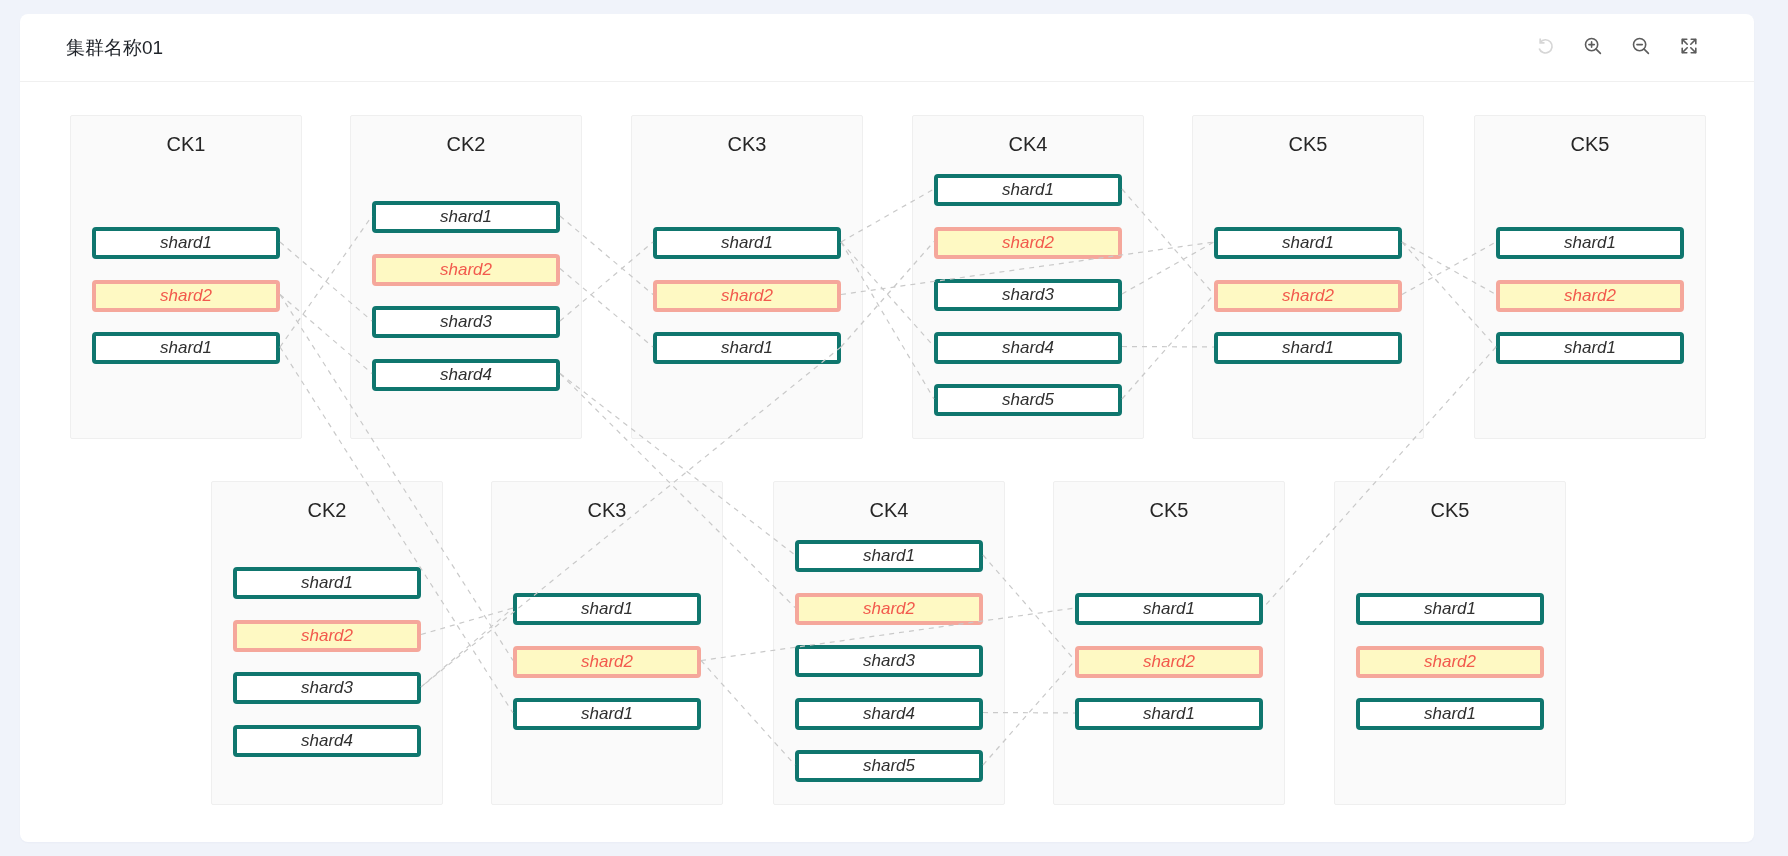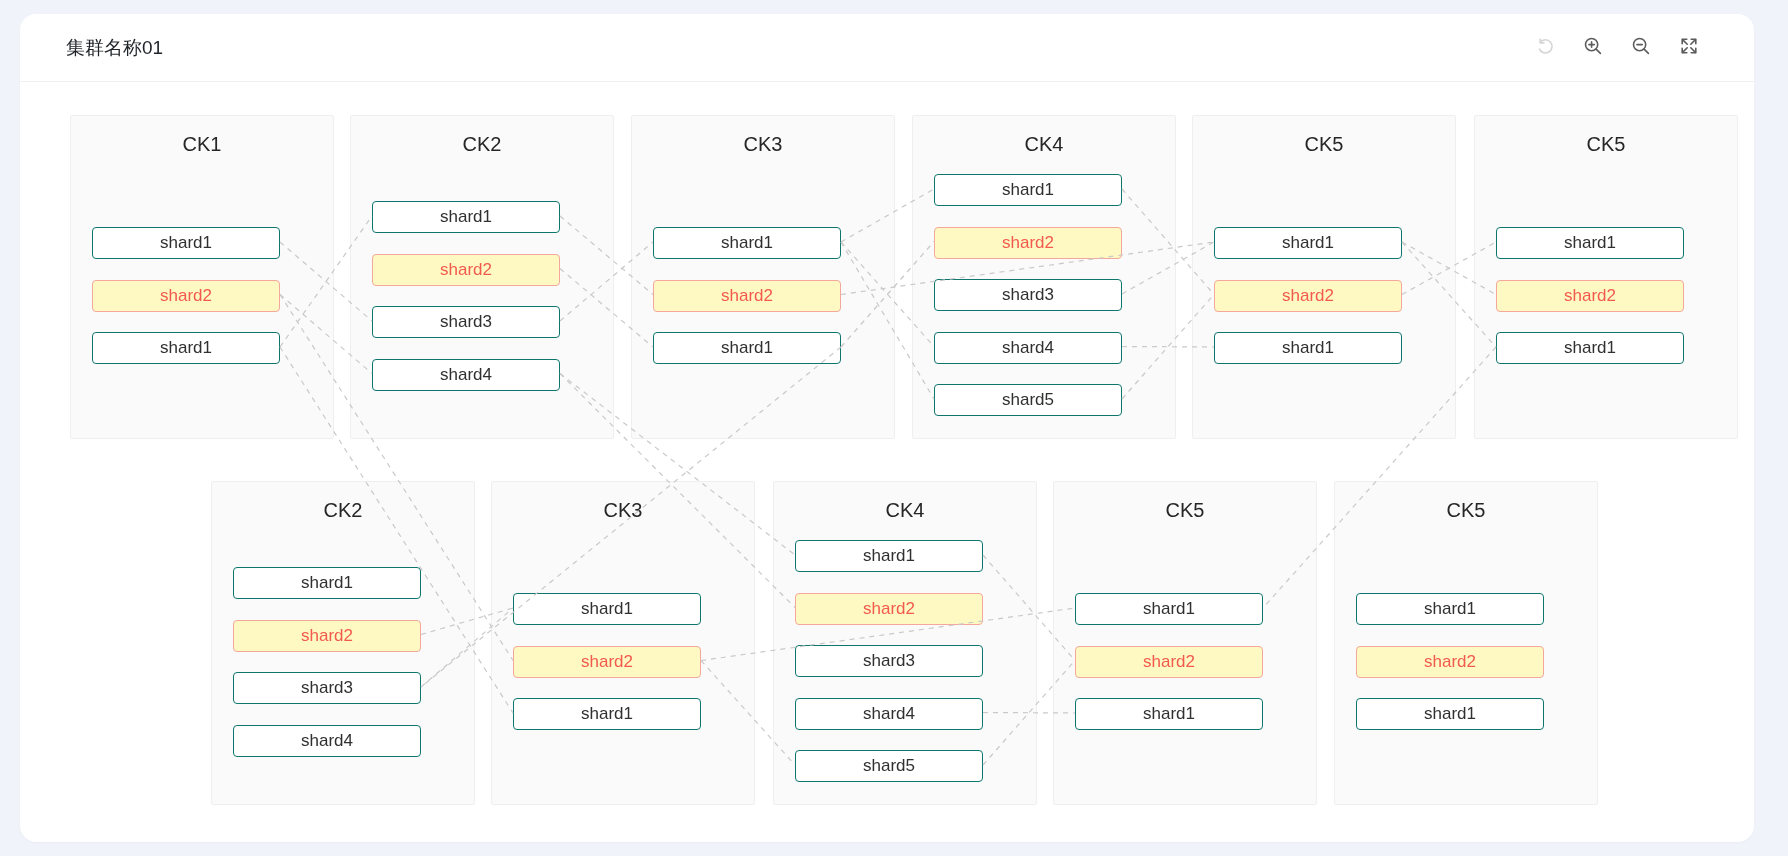--- a/index.html
+++ b/index.html
@@ -5,50 +5,50 @@
   html,body{margin:0;padding:0;}
   body{
     width:1788px;height:856px;overflow:hidden;
     background:#f0f3fa;
     font-family:"Liberation Sans","DejaVu Sans",sans-serif;
     -webkit-font-smoothing:antialiased;
   }
   .page{box-sizing:border-box;width:1788px;height:856px;padding:14px 34px 14px 20px;}
   .panel{
     position:relative;width:1734px;height:828px;
-    background:#ffffff;border-radius:16px;
+    background:#ffffff;border-radius:8px;
     box-shadow:0 1px 2px rgba(30,40,90,.03);
   }
   .panel-header{
     position:absolute;top:0;left:0;right:0;height:68px;
     display:flex;align-items:center;justify-content:space-between;
     padding:0 55px 0 46px;box-sizing:border-box;
     border-bottom:1px solid #f0f0f0;
   }
   .panel-title{font-size:19px;font-weight:500;color:#1f2329;}
   .toolbar{display:flex;align-items:center;gap:28px;}
   .tool-btn{
     width:20px;height:20px;padding:0;border:none;background:transparent;
     display:flex;align-items:center;justify-content:center;cursor:pointer;
   }
   .tool-btn.disabled{cursor:default;}
   .diagram-layer{position:absolute;inset:0;}
   .card{
-    position:absolute;width:264px;height:324px;box-sizing:border-box;
+    position:absolute;width:232px;height:324px;box-sizing:border-box;
     background:#fafafa;border:1px solid #efefef;border-radius:2px;
   }
   .card-title{
     margin-top:17px;text-align:center;
     font-size:20px;font-weight:500;color:#262626;
   }
   .shard{
     position:absolute;left:21px;width:188px;height:32px;box-sizing:border-box;
-    background:#ffffff;border:1px solid #0f766e;border-radius:4px;
+    background:#ffffff;border:4px solid #0f766e;border-radius:4px;
     display:flex;align-items:center;justify-content:center;
-    font-size:17px;color:#303030;cursor:pointer;
+    font-size:17px;color:#303030;cursor:pointer;font-style:italic;
   }
   .shard.highlight{
     background:#fef9c3;border-color:#f5a79b;color:#f25a4d;
   }
   #wires{position:absolute;inset:0;pointer-events:none;z-index:3;}
 </style>
 </head>
 <body>
 
 <div class="page">

